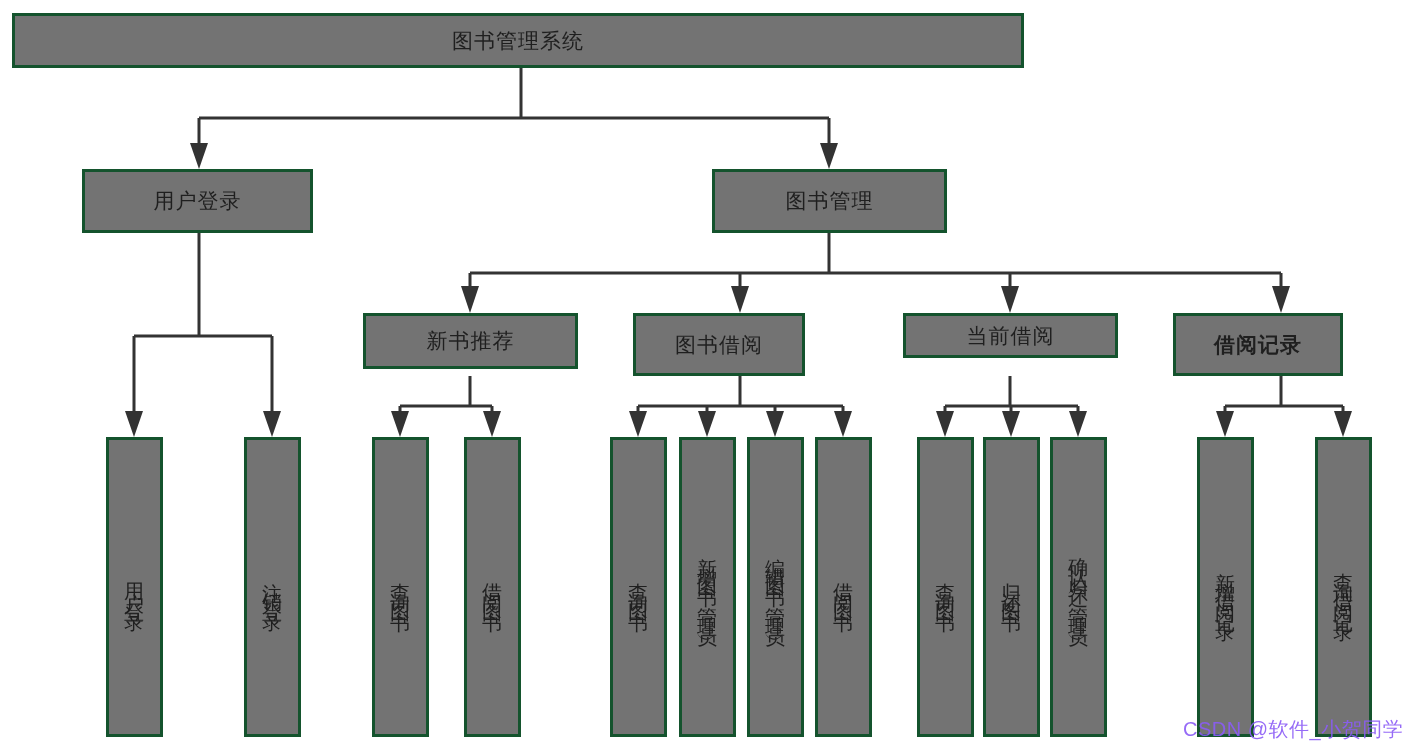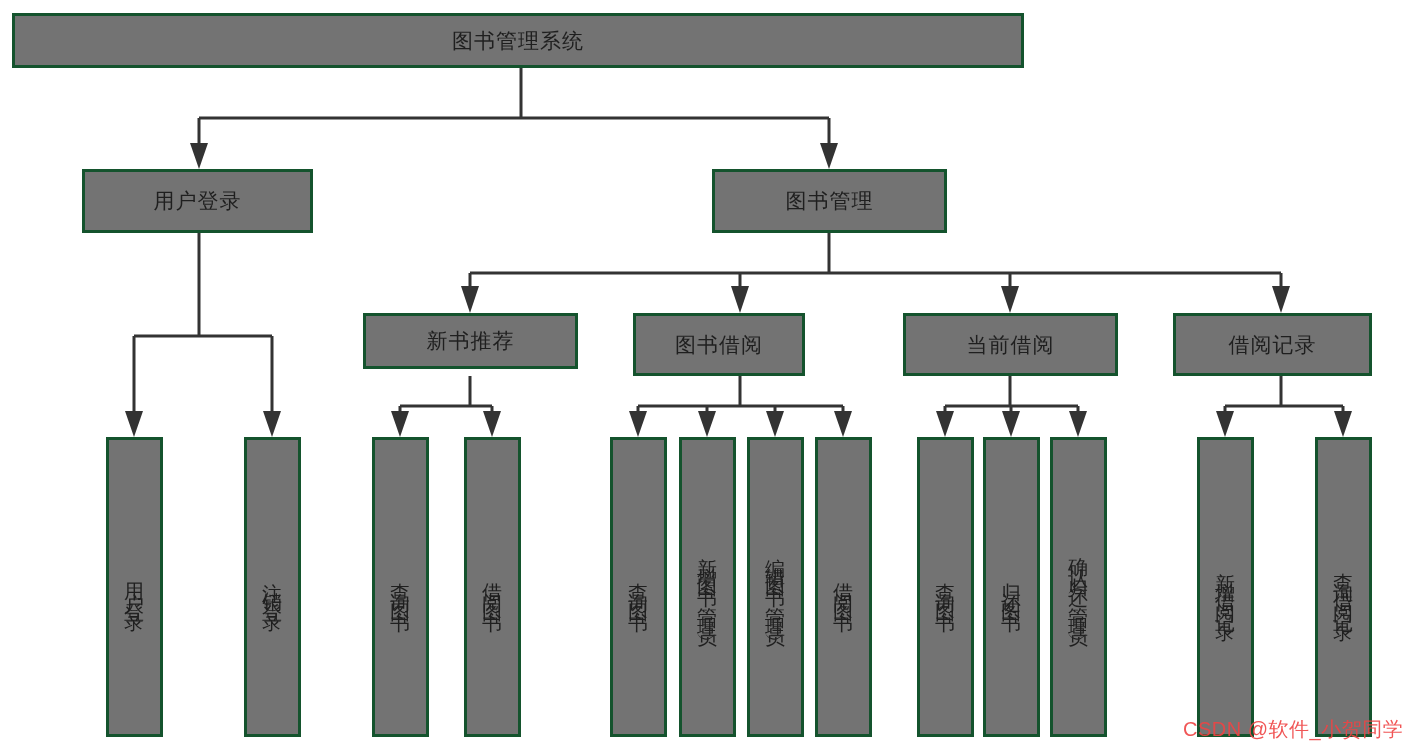--- a/index.html
+++ b/index.html
@@ -40,21 +40,21 @@
     font-size: 20px;
     letter-spacing: 10px;
     line-height: 1;
   }
   .watermark {
     position: absolute;
     z-index: 5;
     left: 1183px;
     top: 716px;
     font-size: 20px;
-    color: #ef4444;
+    color: #8b5cf6;
     opacity: 0.9;
     white-space: nowrap;
     letter-spacing: 0.5px;
   }
   svg path { stroke: #333333; stroke-width: 3; fill: none; }
   svg polygon { fill: #333333; stroke: none; }
 </style>
 </head>
 <body>
 
@@ -110,22 +110,22 @@
     </g>
   </svg>
 
   <div class="box hlabel" style="left:12px; top:13px; width:1012px; height:55px;">图书管理系统</div>
 
   <div class="box hlabel" style="left:82px; top:169px; width:231px; height:64px;">用户登录</div>
   <div class="box hlabel" style="left:712px; top:169px; width:235px; height:64px;">图书管理</div>
 
   <div class="box hlabel" style="left:363px; top:313px; width:215px; height:56px;">新书推荐</div>
   <div class="box hlabel" style="left:633px; top:313px; width:172px; height:63px;">图书借阅</div>
-  <div class="box hlabel" style="left:903px; top:313px; width:215px; height:63px;">当前借阅</div>
-  <div class="box hlabel" style="left:1173px; top:313px; width:199px; height:63px;">借阅记录</div>
+  <div class="box hlabel" style="left:903px; top:313px; width:215px; height:45px;">当前借阅</div>
+  <div class="box hlabel" style="left:1173px; top:313px; width:170px; height:63px;font-weight:bold;">借阅记录</div>
 
   <div class="box vlabel" style="left:106px; top:437px; width:57px; height:300px;">用户登录</div>
   <div class="box vlabel" style="left:244px; top:437px; width:57px; height:300px;">注销登录</div>
 
   <div class="box vlabel" style="left:372px; top:437px; width:57px; height:300px;">查询图书</div>
   <div class="box vlabel" style="left:464px; top:437px; width:57px; height:300px;">借阅图书</div>
 
   <div class="box vlabel" style="left:610px; top:437px; width:57px; height:300px;">查询图书</div>
   <div class="box vlabel" style="left:679px; top:437px; width:57px; height:300px;">新增图书（管理员）</div>
   <div class="box vlabel" style="left:747px; top:437px; width:57px; height:300px;">编辑图书（管理员）</div>

